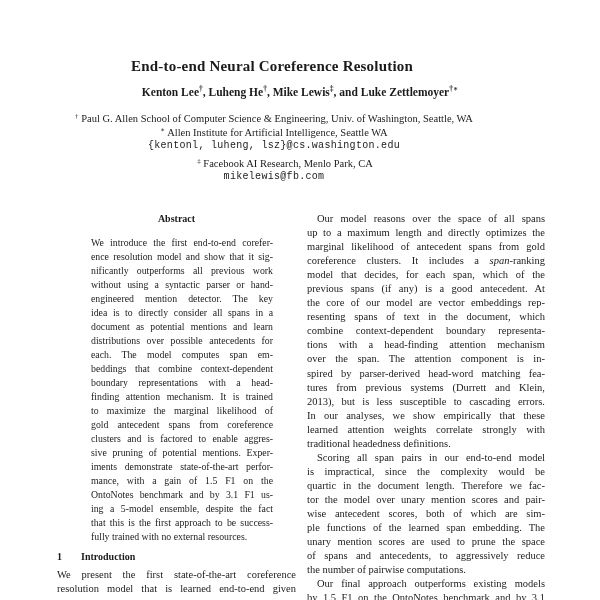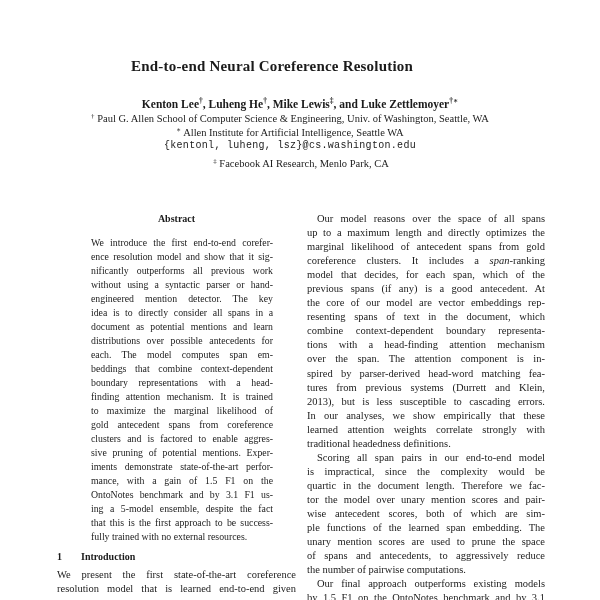--- a/index.html
+++ b/index.html
@@ -7,26 +7,26 @@
     width:600px;height:600px;overflow:hidden;background:#ffffff;
     font-family:"Liberation Serif","DejaVu Serif",serif;color:#1b1b1b;
     position:relative;
   }
   .page{position:absolute;inset:0;background:#fff;}
   .paper-title{
     position:absolute;top:58px;left:0;width:544px;text-align:center;
     font-size:15px;font-weight:bold;letter-spacing:.2px;
   }
   .authors{
-    position:absolute;top:98px;left:0;width:600px;text-align:center;
+    position:absolute;top:86px;left:0;width:600px;text-align:center;
     font-size:11.5px;font-weight:bold;
   }
   .authors sup{font-size:7.5px;font-weight:bold;vertical-align:super;line-height:0;}
   .affils{
-    position:absolute;top:112px;left:16px;width:548px;text-align:center;
+    position:absolute;top:112px;left:0;width:548px;text-align:center;
     font-size:10.5px;line-height:13.5px;
   }
   .affils .aff-line{white-space:nowrap;}
   .affils .aff-line.gap{margin-top:4px;padding-left:22px;}
   .affils sup{font-size:7px;vertical-align:super;line-height:0;}
   .affils .mono{
     font-family:"Liberation Mono","DejaVu Sans Mono",monospace;
     font-size:10px;letter-spacing:.3px;
   }
   .col{position:absolute;top:212px;}
@@ -61,20 +61,21 @@
 
   <div class="paper-title">End-to-end Neural Coreference Resolution</div>
 
   <div class="authors"><span>Kenton Lee</span><sup>†</sup>, <span>Luheng He</span><sup>†</sup>, <span>Mike Lewis</span><sup>‡</sup>, and <span>Luke Zettlemoyer</span><sup>†∗</sup></div>
 
   <div class="affils">
       <div class="aff-line"><sup>†</sup> Paul G. Allen School of Computer Science &amp; Engineering, Univ. of Washington, Seattle, WA</div>
       <div class="aff-line"><sup>∗</sup> Allen Institute for Artificial Intelligence, Seattle WA</div>
       <div class="aff-line mono">{kentonl, luheng, lsz}@cs.washington.edu</div>
       <div class="aff-line gap"><sup>‡</sup> Facebook AI Research, Menlo Park, CA</div>
+      <div class="aff-line mono">mikelewis@fb.com</div>
     </div>
 
   <div class="col col-left">
     <div class="abstract-head">Abstract</div>
     <div class="abstract-body">
         <div class="ln">We introduce the first end-to-end corefer-</div>
         <div class="ln">ence resolution model and show that it sig-</div>
         <div class="ln">nificantly outperforms all previous work</div>
         <div class="ln">without using a syntactic parser or hand-</div>
         <div class="ln">engineered mention detector.  The key</div>

